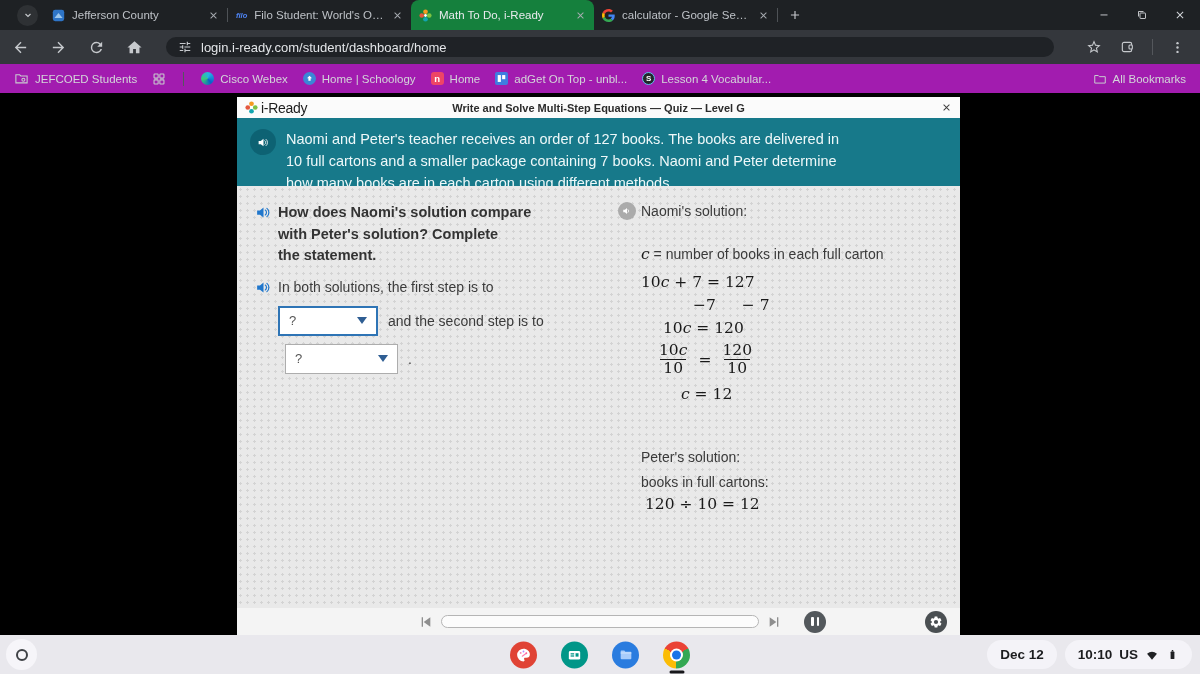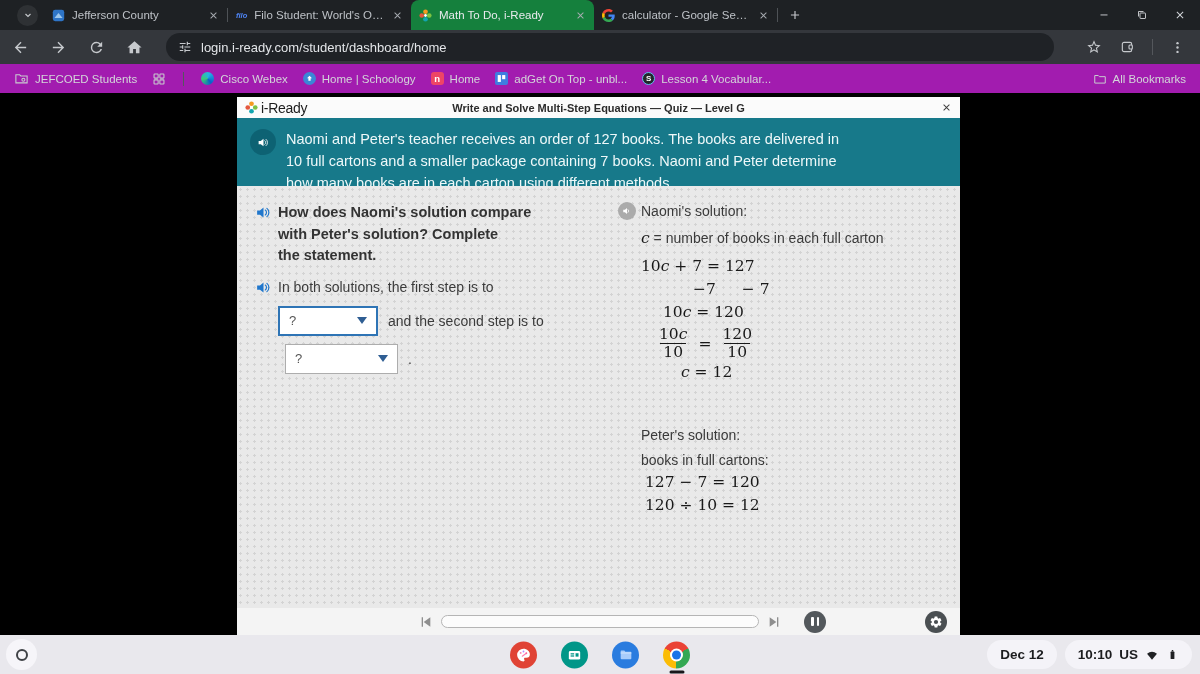--- a/index.html
+++ b/index.html
@@ -19,21 +19,21 @@
   .tab .ttl{flex:1;overflow:hidden;text-overflow:ellipsis}
   .tab .tclose{color:#a9adb2;flex:0 0 auto;display:flex}
   .tabsep{width:1px;height:14px;background:#4e5256;flex:0 0 auto}
   .newtab{margin-left:10px;color:#c3c6ca;display:flex}
   .wincontrols{margin-left:auto;display:flex;align-items:center;gap:26px;padding-right:14px;color:#d2d5d9}
 
   
   .toolbar{position:absolute;left:0;top:30px;width:1200px;height:34px;background:#34373c;
            display:flex;align-items:center;padding-left:12px;gap:21px}
   .navic{color:#c6c9cd;display:flex}
-  .omnibox{width:888px;height:28px;border-radius:14px;background:#1f2226;display:flex;
+  .omnibox{width:888px;height:20px;border-radius:14px;background:#1f2226;display:flex;
            align-items:center;gap:9px;padding:0 12px;margin-left:2px}
   .omnibox .url{font-size:13px;color:#e3e5e8}
   .tbright{margin-left:auto;display:flex;align-items:center;gap:17px;padding-right:15px;color:#c6c9cd}
   .vsep{width:1px;height:16px;background:#54575c}
 
   
   .bookmarks{position:absolute;left:0;top:64px;width:1200px;height:29px;background:#a21caf;
              display:flex;align-items:center;padding:0 14px;gap:15px;font-size:11.5px;color:#d3d6d9}
   .bmitem{display:flex;align-items:center;gap:6px;white-space:nowrap}
   .bm-sep{width:1px;height:14px;background:#54575c;margin:0 2px}
@@ -74,28 +74,28 @@
   .dd{width:100px;height:30px;background:#fff;display:flex;align-items:center;padding:0 9px;font-size:13px;color:#555}
   .dd1{border:2px solid #2e74b5}
   .dd2{width:113px;border:1px solid #adadad}
   .ddarrow{margin-left:auto;width:0;height:0;border-left:5px solid transparent;border-right:5px solid transparent;
            border-top:7px solid #2f5e93}
   .conn{font-size:14px;color:#3b3b3b}
   .solhead{display:flex;align-items:center;gap:5px}
   .spk-gray{width:18px;height:18px;border-radius:50%;background:#ababab;color:#fff;flex:0 0 auto;
             display:flex;align-items:center;justify-content:center}
   .soltxt{font-size:14px;color:#3a3a3a}
-  .defline{margin:9px 0 0 23px;font-size:14px;color:#3a3a3a}
+  .defline{margin:25px 0 0 23px;font-size:14px;color:#3a3a3a}
   .math{font-family:"DejaVu Serif","Liberation Serif",serif;color:#191919;font-size:15.5px}
   .mvar{font-style:italic;font-family:"DejaVu Serif","Liberation Serif",serif}
   .mathblock{margin:8px 0 0 23px;line-height:22px}
   .ml2{padding-left:52px;display:flex;gap:26px;margin-top:1px}
   .ml3{padding-left:22px;margin-top:1px}
   .ml4{padding-left:15px;display:flex;align-items:center;gap:8px;margin-top:3px}
-  .ml5{padding-left:40px;margin-top:0}
+  .ml5{padding-left:40px;margin-top:6px}
   .frac{display:inline-flex;flex-direction:column;align-items:center;line-height:1.1}
   .frac .den{border-top:1.3px solid #191919;padding:0 3px}
   .frac .num{padding:0 3px}
   .peter{margin-top:43px}
   .pline{margin:5px 0 0 23px;font-size:14px;line-height:18px;color:#3a3a3a}
   .peq{margin-left:27px;margin-top:4px;line-height:19px}
 
   .ir-player{height:27px;background:#f4f4f4;display:flex;align-items:center;padding-left:180px;
              position:relative;gap:8px}
   .pbtn{color:#8e8e8e;display:flex}
@@ -423,21 +423,20 @@
                   <span class="num">120</span>
                   <span class="den">10</span>
                 </span>
             </div>
             <div class="ml5"><span class="mvar">c</span><span> = 12</span></div>
           </div>
 
           <div class="peter">
             <div class="pline">Peter's solution:</div>
             <div class="pline" style="margin-top:7px">books in full cartons:</div>
-            <div class="math peq">127 − 7 = 120</div>
             <div class="math peq">120 ÷ 10 = 12</div>
           </div>
         </div>
       </div>
 
       <div class="ir-player">
         <span class="pbtn">
           <svg width="16" height="16" viewBox="0 0 24 24" fill="currentColor">
               <path d="M7 5h2v14H7z"></path>
               <path d="M20 5v14l-10-7z"></path>

